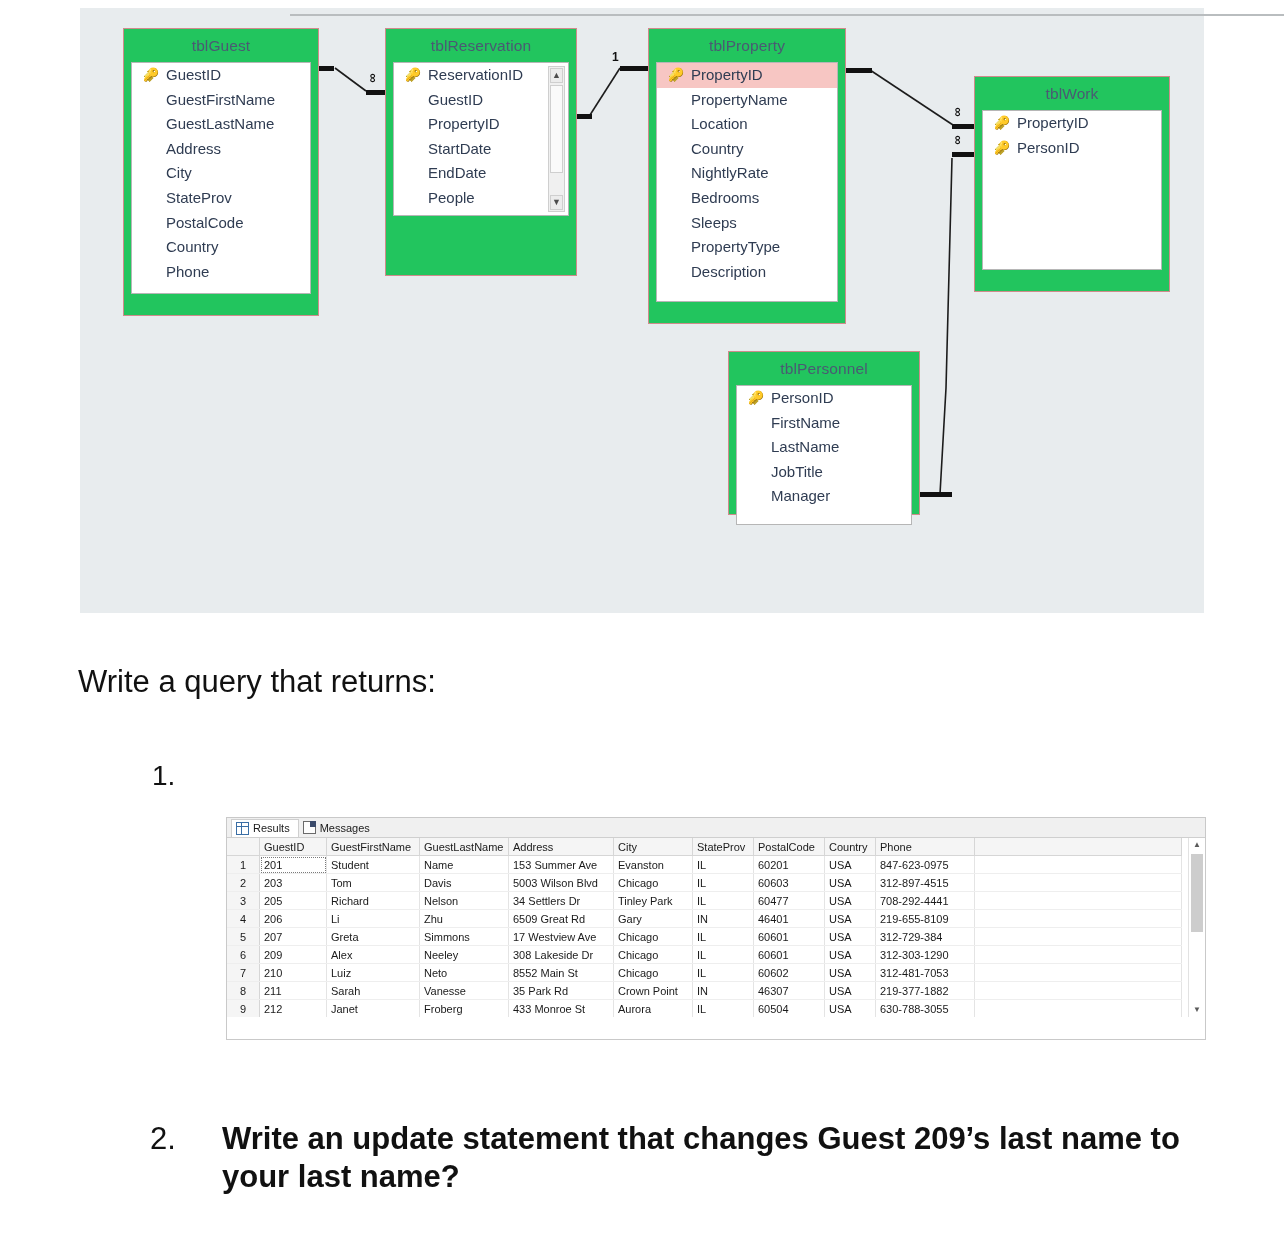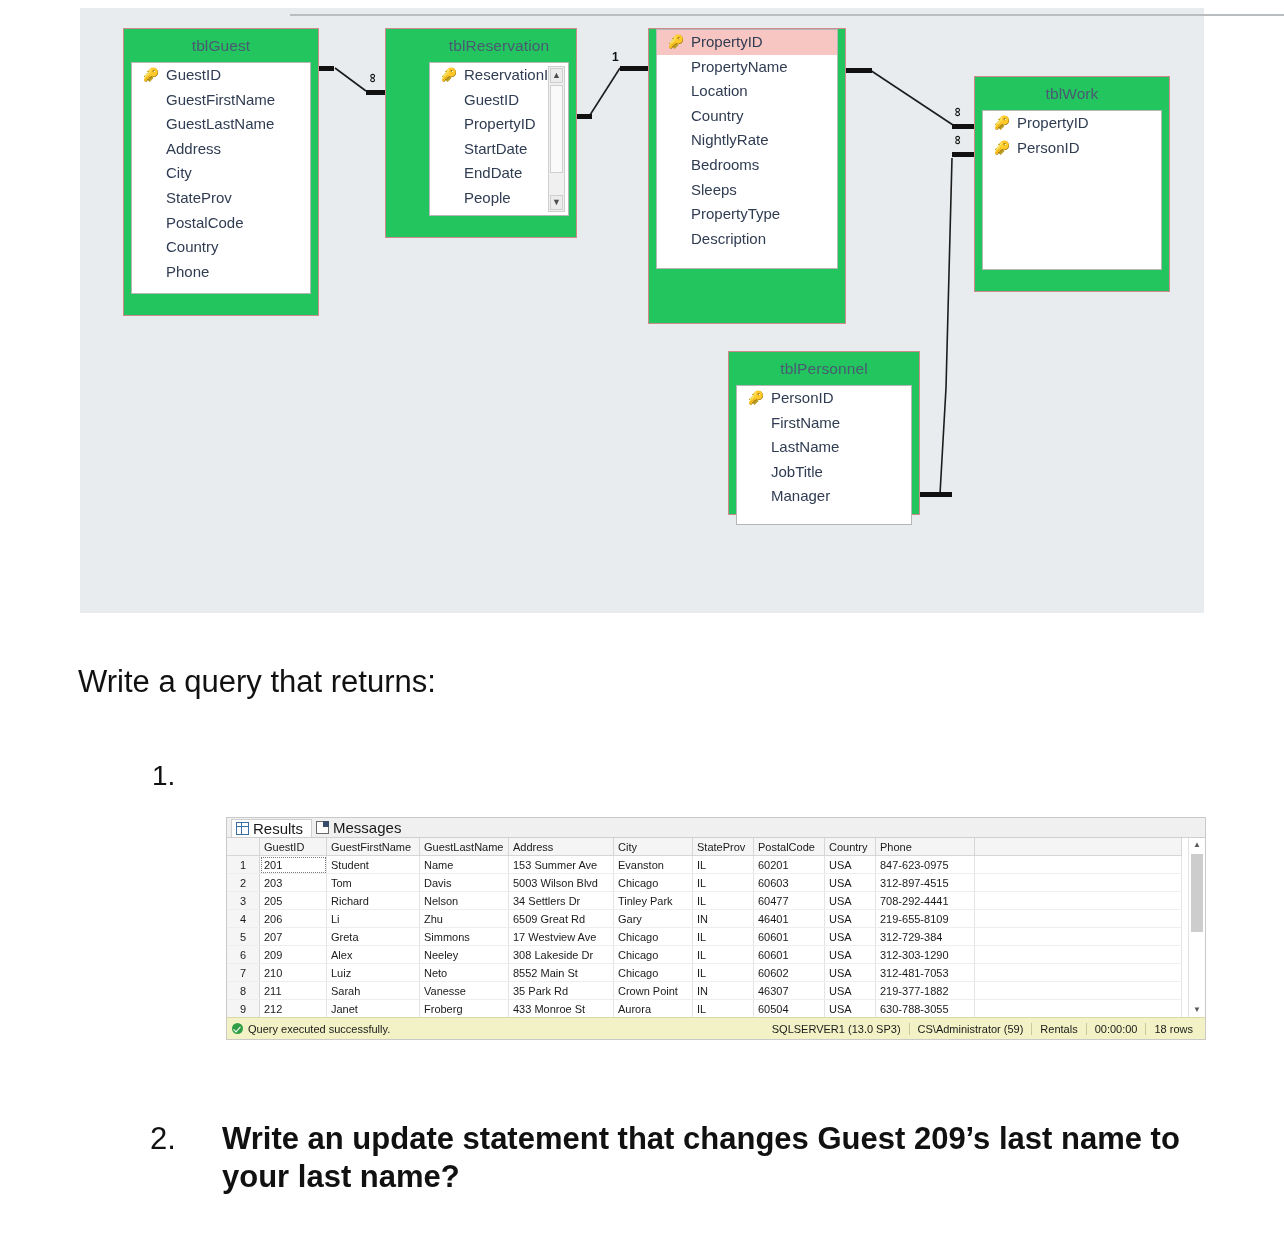--- a/index.html
+++ b/index.html
@@ -93,21 +93,21 @@
   #ssms{
     position:absolute;left:226px;top:817px;width:980px;height:223px;
     background:#fff;border:1px solid #c9c9c9;box-sizing:border-box;
     font-family:"Liberation Sans", sans-serif;
   }
   #ssms-tabs{
     height:20px;background:#f0f0f0;border-bottom:1px solid #cfcfcf;
     display:flex;align-items:center;padding-left:4px;box-sizing:border-box;
   }
   .tab{
-    display:flex;align-items:center;gap:4px;font-size:15px;color:#1a1a1a;
+    display:flex;align-items:center;gap:4px;font-size:11px;color:#1a1a1a;
     padding:2px 8px 2px 4px;height:18px;box-sizing:border-box;
   }
   .tab.active{background:#ffffff;border:1px solid #cfcfcf;border-bottom:none;}
   .tab-ico{width:11px;height:11px;display:inline-block;position:relative;}
   .ico-grid{border:1.3px solid #3a6ea5;background:#fff;}
   .ico-grid::before{content:"";position:absolute;left:0;top:3.5px;width:100%;height:1px;background:#3a6ea5;}
   .ico-grid::after{content:"";position:absolute;left:3.5px;top:0;width:1px;height:100%;background:#3a6ea5;}
   .ico-msg{border:1.3px solid #6a6a6a;background:#fdfdfd;}
   .ico-msg::after{
     content:"";position:absolute;right:-1px;top:-1px;width:6px;height:6px;
@@ -208,38 +208,39 @@
       <div class="fld"><span>GuestLastName</span></div>
       <div class="fld"><span>Address</span></div>
       <div class="fld"><span>City</span></div>
       <div class="fld"><span>StateProv</span></div>
       <div class="fld"><span>PostalCode</span></div>
       <div class="fld"><span>Country</span></div>
       <div class="fld"><span>Phone</span></div>
     </div>
   </div>
 
-  <div class="tbl" style="left:305px;top:20px;width:192px;height:210px;padding-left:36px;">
+  <div class="tbl" style="left:305px;top:20px;width:192px;height:248px;">
     <div class="tbl-title">tblReservation</div>
     <div class="tbl-fieldbox" style="height:154px;">
       <div class="fld pk"><span class="keyglyph">🔑</span><span>ReservationID</span></div>
       <div class="fld"><span>GuestID</span></div>
       <div class="fld"><span>PropertyID</span></div>
       <div class="fld"><span>StartDate</span></div>
       <div class="fld"><span>EndDate</span></div>
       <div class="fld"><span>People</span></div>
       <div class="mini-sb">
         <div class="arw">▲</div>
         <div class="thumb"></div>
         <div class="arw bot">▼</div>
       </div>
     </div>
   </div>
 
   <div class="tbl" style="left:568px;top:20px;width:198px;height:296px;">
+    <div class="tbl-title">tblProperty</div>
     <div class="tbl-fieldbox" style="height:240px;">
       <div class="fld pk hl"><span class="keyglyph">🔑</span><span>PropertyID</span></div>
       <div class="fld"><span>PropertyName</span></div>
       <div class="fld"><span>Location</span></div>
       <div class="fld"><span>Country</span></div>
       <div class="fld"><span>NightlyRate</span></div>
       <div class="fld"><span>Bedrooms</span></div>
       <div class="fld"><span>Sleeps</span></div>
       <div class="fld"><span>PropertyType</span></div>
       <div class="fld"><span>Description</span></div>
@@ -420,31 +421,18 @@
         </tbody>
     </table>
   </div>
 
   <div id="vscroll">
     <div class="sarw">▲</div>
     <div class="sthumb"></div>
     <div class="sarw bot">▼</div>
   </div>
 
-  <div id="statusbar">
-    <div id="status-left">
-      <span class="chk"></span>
-      <span>Query executed successfully.</span>
-    </div>
-    <div id="status-right">
-      <span class="sv">SQLSERVER1 (13.0 SP3)</span>
-      <span class="sv">CS\Administrator (59)</span>
-      <span class="sv">Rentals</span>
-      <span class="sv">00:00:00</span>
-      <span class="sv">18 rows</span>
-    </div>
-  </div>
 </div>
 
 <div id="item2">
   <span class="num">2.</span>
   <span class="txt">Write an update statement that changes Guest 209’s last name to your last name?</span>
 </div>
 
 </body></html>

